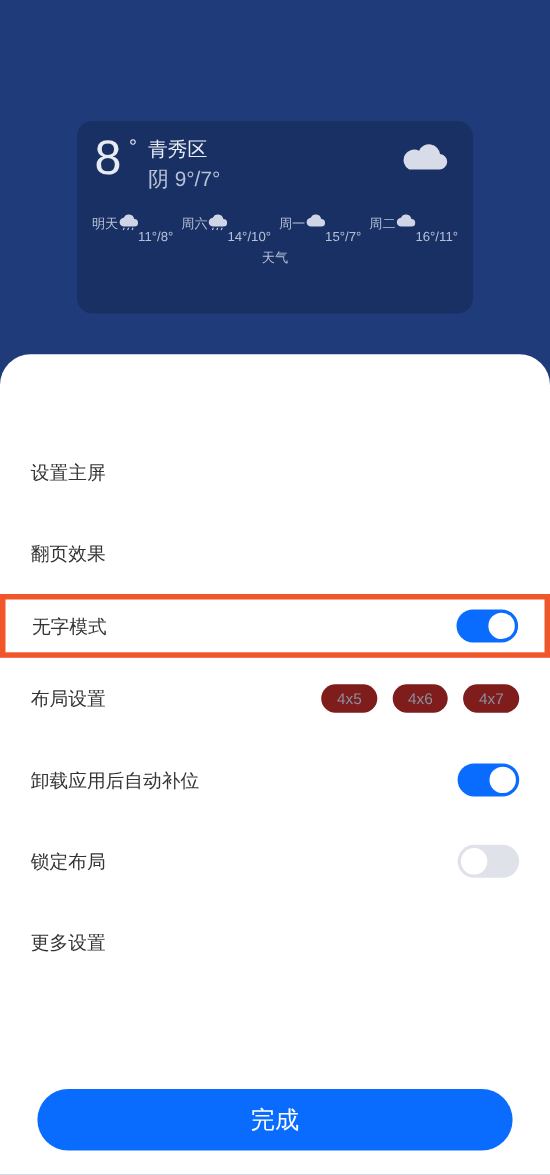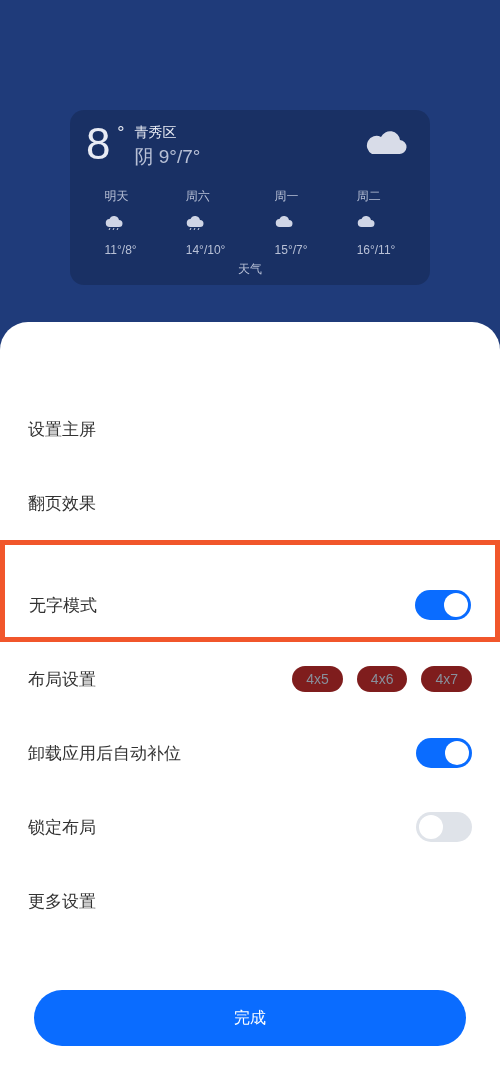--- a/index.html
+++ b/index.html
@@ -41,21 +41,21 @@
       position: absolute;
       top: 2px;
       right: -14px;
       font-size: 18px;
     }
     .loc-block {
       margin-left: 24px;
       margin-top: 2px;
     }
     .loc-name {
-      font-size: 14px;
+      font-size: 18px;
       color: #e8ebf4;
     }
     .loc-cond {
       font-size: 19px;
       color: #b8c0d6;
       margin-top: 2px;
       text-align: right;
     }
     .big-cloud {
       position: absolute;
@@ -66,22 +66,22 @@
     }
     .big-cloud svg { width: 100%; height: 100%; }
     
     .forecast-row {
       display: flex;
       justify-content: space-around;
       margin-top: 18px;
     }
     .forecast-day {
       display: flex;
-      flex-direction: column;
-      align-items: flex-start;
+      flex-direction: row;
+      align-items: flex-end;
       font-size: 12px;
       color: #b8c0d6;
     }
     .forecast-day .day-label { margin-bottom: 10px; }
     .forecast-day .day-icon { width: 18px; height: 16px; margin-bottom: 12px; }
     .forecast-day .day-temp { font-size: 12px; }
     .weather-caption {
       text-align: center;
       font-size: 12px;
       color: #b8c0d6;
@@ -106,21 +106,21 @@
       justify-content: space-between;
       height: 74px;
       color: #333;
       font-size: 17px;
     }
     .highlight {
       border: 5px solid #f1562b;
       margin: 0 -28px;
       padding: 0 24px;
     }
-    .highlight .setting-row { height: 64px; margin-top: 28px; }
+    .highlight .setting-row { height: 48px; }
     
     .layout-pills { display: flex; gap: 14px; }
     .pill {
       background: #7f1d1d;
       color: #88909c;
       font-size: 14px;
       padding: 5px 14px;
       border-radius: 16px;
     }
     
@@ -149,21 +149,21 @@
       left: 34px;
       right: 34px;
       bottom: 22px;
       height: 56px;
       background: #0a6cff;
       color: #fff;
       border-radius: 28px;
       display: flex;
       align-items: center;
       justify-content: center;
-      font-size: 16px;
+      font-size: 22px;
     }
   </style>
 </head>
 <body>
 
 <div class="weather-widget">
   <div class="weather-top">
     <div class="temp-now">
       <span>8</span><span class="deg">°</span>
     </div>

